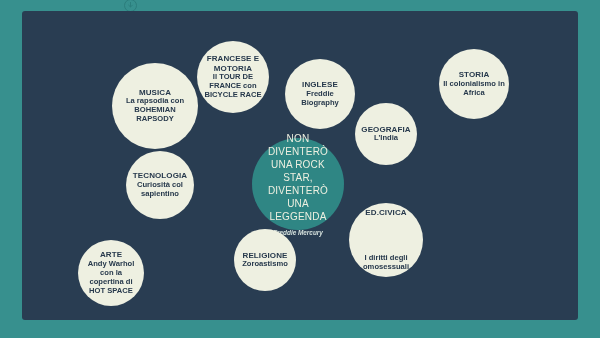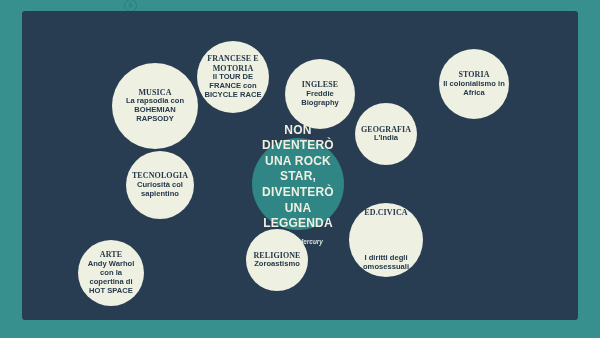--- a/index.html
+++ b/index.html
@@ -70,37 +70,36 @@
     text-align: center;
     box-sizing: border-box;
     padding: 2px;
     line-height: 1.18;
   }
   .bubble .b-title {
     font-weight: bold;
     font-size: 8px;
     letter-spacing: .1px;
     white-space: nowrap;
-    font-family: Liberation Serif, serif;
   }
   .bubble .b-sub {
     font-weight: bold;
     font-size: 7.6px;
     letter-spacing: 0;
     max-width: 96%;
   }
 
   
   .bubble.center {
     background: #2f8684;
     color: #eef0e1;
   }
   .bubble.center .q-text {
-    font-weight: bold;
-    font-size: 12px;
+    font-weight: normal;
+    font-size: 10px;
     letter-spacing: .2px;
     line-height: 1.3;
     max-width: 92%;
   }
   .bubble.center .q-author {
     margin-top: 6px;
     font-style: italic;
     font-size: 6.4px;
     font-weight: bold;
     color: #d6e2de;
@@ -155,21 +154,21 @@
       <div class="q-text">NON DIVENTERÒ UNA ROCK STAR, DIVENTERÒ UNA LEGGENDA</div>
       <div class="q-author">Freddie Mercury</div>
     </div>
 
     <div class="bubble" style="left:327px; top:192px; width:74px; height:74px;gap:36px;">
       <div class="b-title">ED.CIVICA</div>
       <div class="b-sub" style="max-width:78%;">I diritti degli omosessuali</div>
     </div>
 
 
-    <div class="bubble" style="left:224px; top:218px; width:62px; height:62px;">
+    <div class="bubble" style="left:212px; top:218px; width:62px; height:62px;">
       <div class="b-title">RELIGIONE</div>
       <div class="b-sub">Zoroastismo</div>
     </div>
 
     <div class="bubble" style="left:56px; top:229px; width:66px; height:66px;">
       <div class="b-title">ARTE</div>
       <div class="b-sub" style="max-width:88%;">Andy Warhol con la copertina di HOT SPACE</div>
     </div>
 
   </div>

